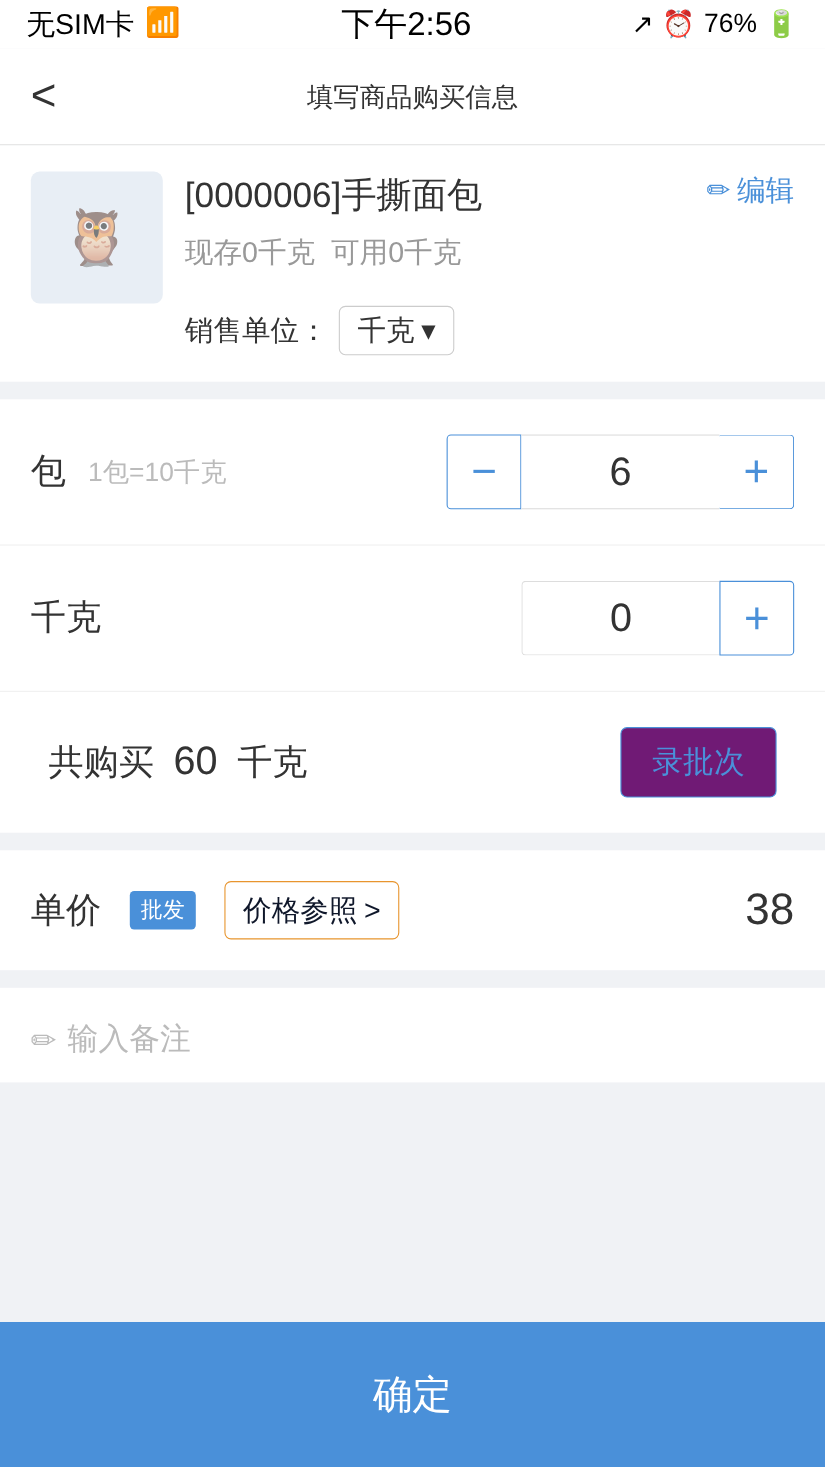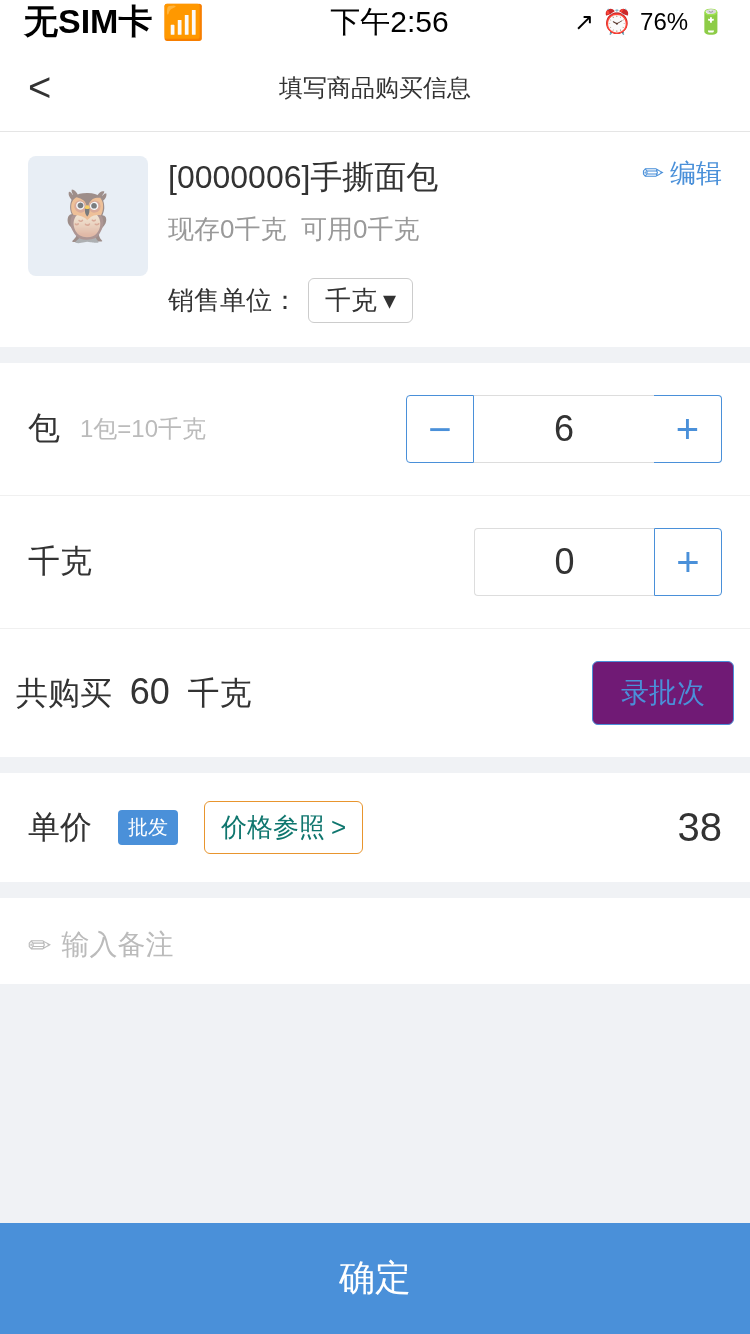--- a/index.html
+++ b/index.html
@@ -18,22 +18,22 @@
       width: 750px;
       height: 44px;
       background: #fff;
       display: flex;
       align-items: center;
       justify-content: space-between;
       padding: 0 24px;
       font-size: 28px;
     }
     .status-left {
-      display: flex; align-items: center; gap: 10px;
-      font-size: 34px; color: #000; font-weight: bold;
+      display: flex; align-items: flex-start; gap: 10px;
+      font-size: 26px; color: #000;
     }
     .status-center { font-size: 30px; font-weight: 500; color: #000; }
     .status-right { display: flex; align-items: center; gap: 8px; font-size: 24px; color: #000; }
 
     
     .nav-bar {
       width: 750px;
       height: 88px;
       background: #fff;
       display: flex;
@@ -173,21 +173,21 @@
       background: #fff;
       outline: none;
       border-radius: 4px 0 0 4px;
     }
 
     
     .total-row {
       display: flex;
       align-items: center;
       justify-content: space-between;
-      padding: 32px 16px;
+      padding: 32px 44px;
     }
     .total-label { font-size: 32px; color: #333; }
     .batch-btn {
       border: 1px solid #4a90d9;
       color: #4a90d9;
       background: #701a75;
       padding: 12px 28px;
       font-size: 28px;
       border-radius: 6px;
       cursor: pointer;
@@ -210,21 +210,21 @@
     .price-label { font-size: 32px; color: #333; }
     .batch-tag {
       background: #4a90d9;
       color: #fff;
       font-size: 20px;
       padding: 4px 10px;
       border-radius: 4px;
     }
     .price-ref-btn {
       border: 1px solid #e8952e;
-      color: #0f766e;
+      color: #0f172a;
       background: #fff;
       padding: 8px 16px;
       font-size: 26px;
       border-radius: 6px;
       display: flex; align-items: center; gap: 6px;
       cursor: pointer;
     }
     .price-value { font-size: 40px; color: #333; font-weight: 500; }
 
     
@@ -247,21 +247,21 @@
 
     
     .spacer { height: 120px; }
 
     
     .confirm-bar {
       position: fixed;
       bottom: 0;
       left: 0;
       width: 750px;
-      height: 111px;
+      height: 132px;
       background: #4a90d9;
       display: flex;
       align-items: center;
       justify-content: center;
       cursor: pointer;
       text-align: center;
     }
     .confirm-label {
       font-size: 36px;
       color: #fff;

